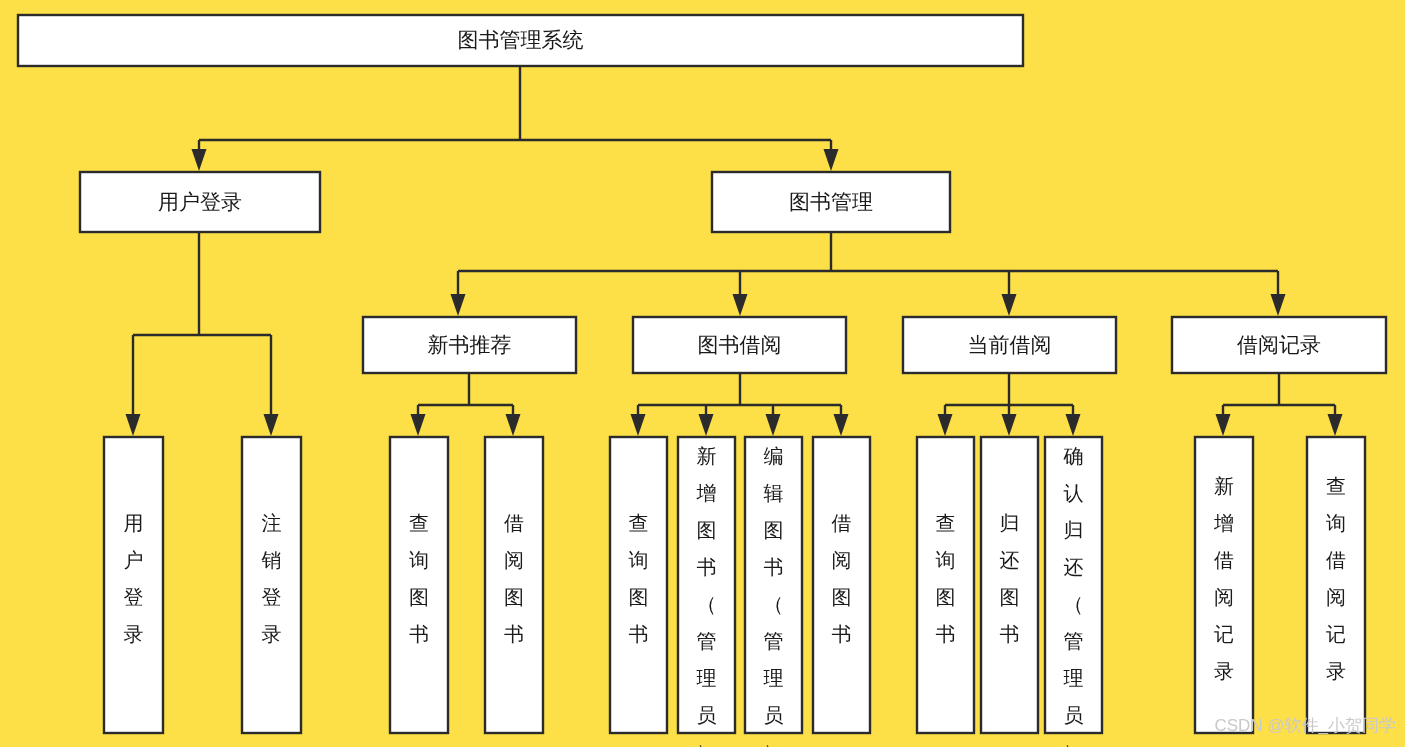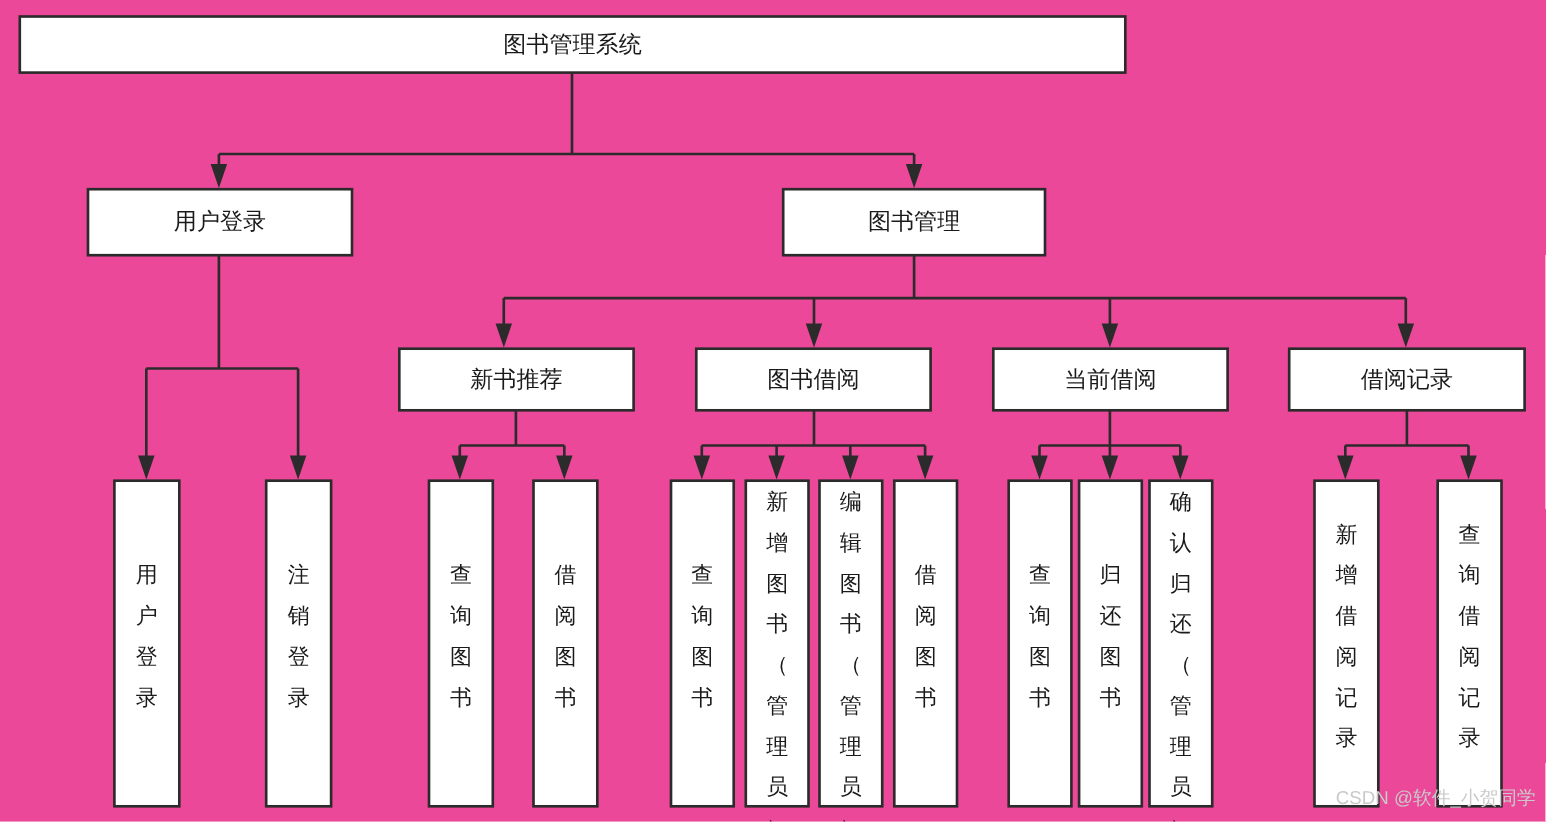--- a/index.html
+++ b/index.html
@@ -8,21 +8,21 @@
     padding: 0;
     background: #ffffff;
   }
   body {
     font-family: "Liberation Sans", "DejaVu Sans", sans-serif;
   }
   #diagram-root {
     position: relative;
     width: 1405px;
     height: 747px;
-    background: #ec4899;
+    background: #fde047;
     overflow: hidden;
   }
   svg.diagram-canvas {
     position: absolute;
     left: 0;
     top: 0;
     width: 1405px;
     height: 747px;
     display: block;
   }

